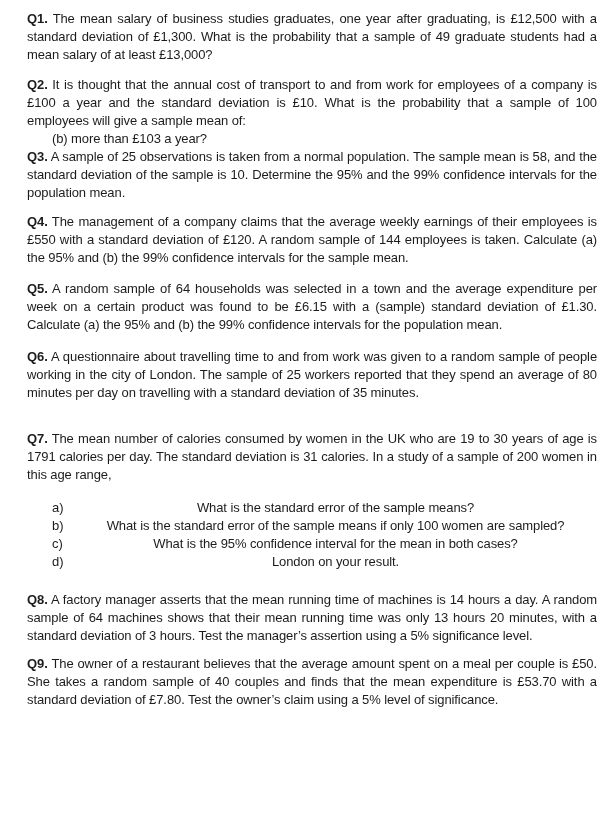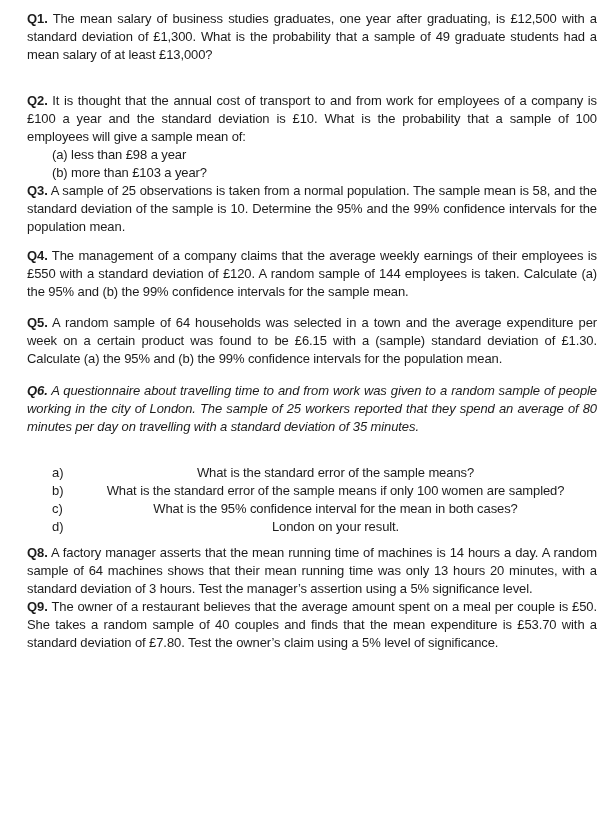--- a/index.html
+++ b/index.html
@@ -17,48 +17,47 @@
     box-sizing: border-box;
     width: 610px;
     height: 744px;
     padding: 6px 13px 0 27px;
     background: #ffffff;
   }
   .q { margin: 0; }
   .q-body { text-align: justify; }
   .q-num { font-weight: bold; }
   .q1 { margin-top: 4px; }
-  .q2 { margin-top: 28px; }
+  .q2 { margin-top: 12px; }
   .q3 { }
   .q4 { margin-top: 11px; }
   .q5 { margin-top: 13px; }
-  .q6 { margin-top: 14px; font-style: italic; }
+  .q6 { margin-top: 14px; }
   .q7 { margin-top: 28px; }
-  .q8 { margin-top: 8px; }
-  .q9 { }
+  .q8 { margin-top: 20px; }
+  .q9 { margin-top: 10px; }
   .paren-list { text-align: left; }
   .paren-item { padding-left: 25px; }
   .alpha-list { margin-top: 15px; }
   .alpha-item { display: flex; padding-left: 25px; }
   .alpha-marker { flex: none; width: 22px; }
   .alpha-text { flex: 1; text-align: center; }
 </style>
 </head>
 <body>
 
 <div class="page">
 
   <div class="q q1">
     <div class="q-body"><span class="q-num">Q1.</span> <span>The mean salary of business studies graduates, one year after graduating, is £12,500 with a standard deviation of £1,300. What is the probability that a sample of 49 graduate students had a mean salary of at least £13,000?</span></div>
   </div>
 
   <div class="q q2">
     <div class="q-body"><span class="q-num">Q2.</span> <span>It is thought that the annual cost of transport to and from work for employees of a company is £100 a year and the standard deviation is £10. What is the probability that a sample of 100 employees will give a sample mean of:</span></div>
     <div class="paren-list">
-      <div class="paren-item">(a) less than £98 a year</div>
       <div class="paren-item">(b) more than £103 a year?</div>
     </div>
   </div>
 
   <div class="q q3">
     <div class="q-body"><span class="q-num">Q3.</span> <span>A sample of 25 observations is taken from a normal population. The sample mean is 58, and the standard deviation of the sample is 10.  Determine the 95% and the 99% confidence intervals for the population mean.</span></div>
   </div>
 
   <div class="q q4">
     <div class="q-body"><span class="q-num">Q4.</span> <span>The management of a company claims that the average weekly earnings of their employees is £550 with a standard deviation of £120. A random sample of 144 employees is taken. Calculate (a) the 95% and (b) the 99% confidence intervals for the sample mean.</span></div>
@@ -66,20 +65,21 @@
 
   <div class="q q5">
     <div class="q-body"><span class="q-num">Q5.</span> <span>A random sample of 64 households was selected in a town and the average expenditure per week on a certain product was found to be £6.15 with a (sample) standard deviation of £1.30. Calculate (a) the 95% and (b) the 99% confidence intervals for the population mean.</span></div>
   </div>
 
   <div class="q q6">
     <div class="q-body"><span class="q-num">Q6.</span> <span>A questionnaire about travelling time to and from work was given to a random sample of people working in the city of London. The sample of 25 workers reported that they spend an average of 80 minutes per day on travelling with a standard deviation of 35 minutes.</span></div>
   </div>
 
   <div class="q q7">
+    <div class="q-body"><span class="q-num">Q7.</span> <span>The mean number of calories consumed by women in the UK who are 19 to 30 years of age is 1791 calories per day. The standard deviation is 31 calories. In a study of a sample of 200 women in this age range,</span></div>
     <div class="alpha-list">
       <div class="alpha-item">
         <span class="alpha-marker">a)</span>
         <span class="alpha-text">What is the standard error of the sample means?</span>
       </div>
       <div class="alpha-item">
         <span class="alpha-marker">b)</span>
         <span class="alpha-text">What is the standard error of the sample means if only 100 women are sampled?</span>
       </div>
       <div class="alpha-item">

